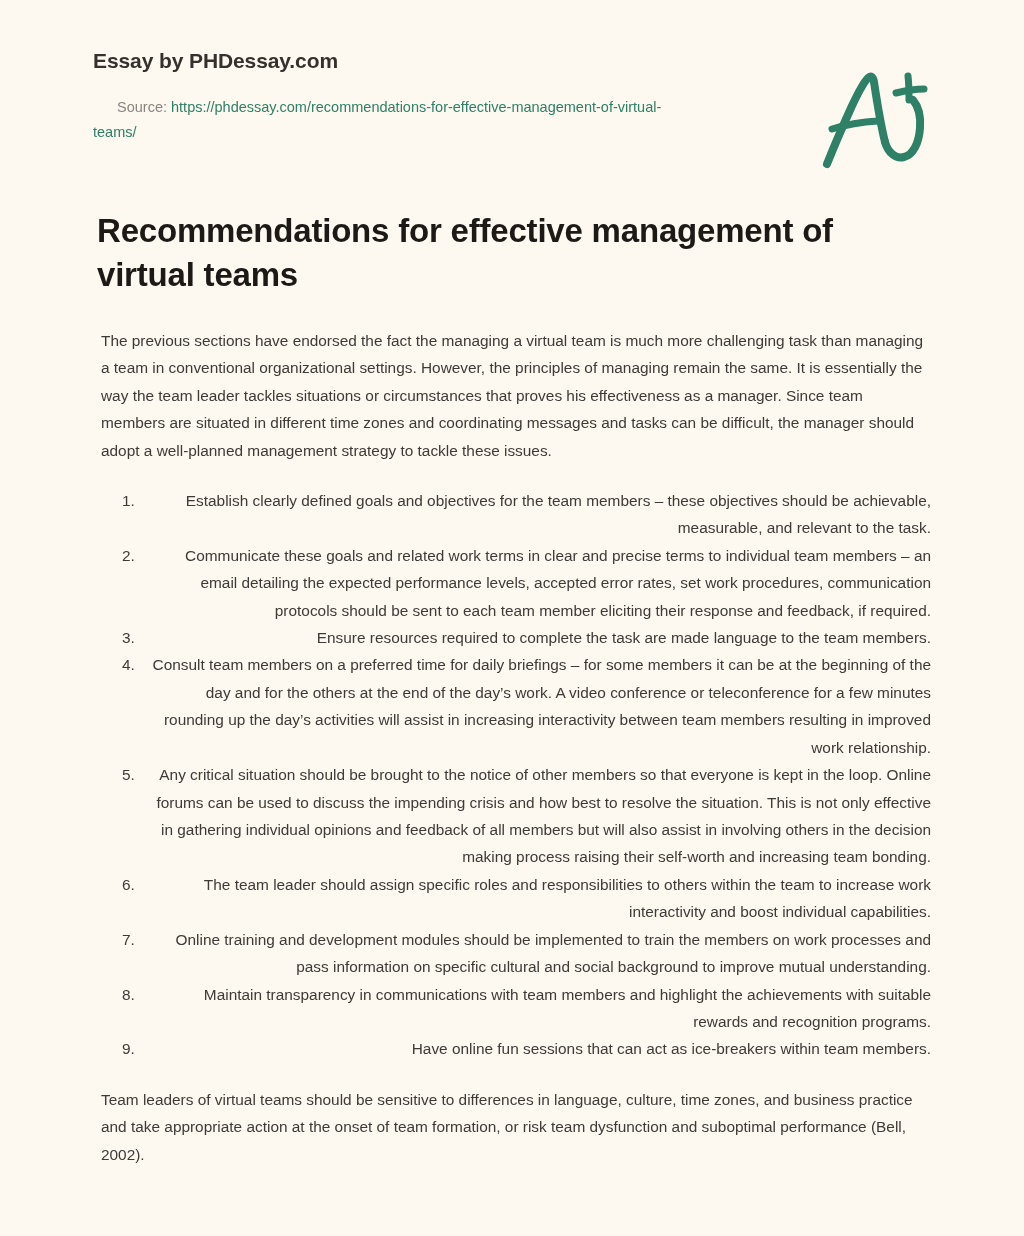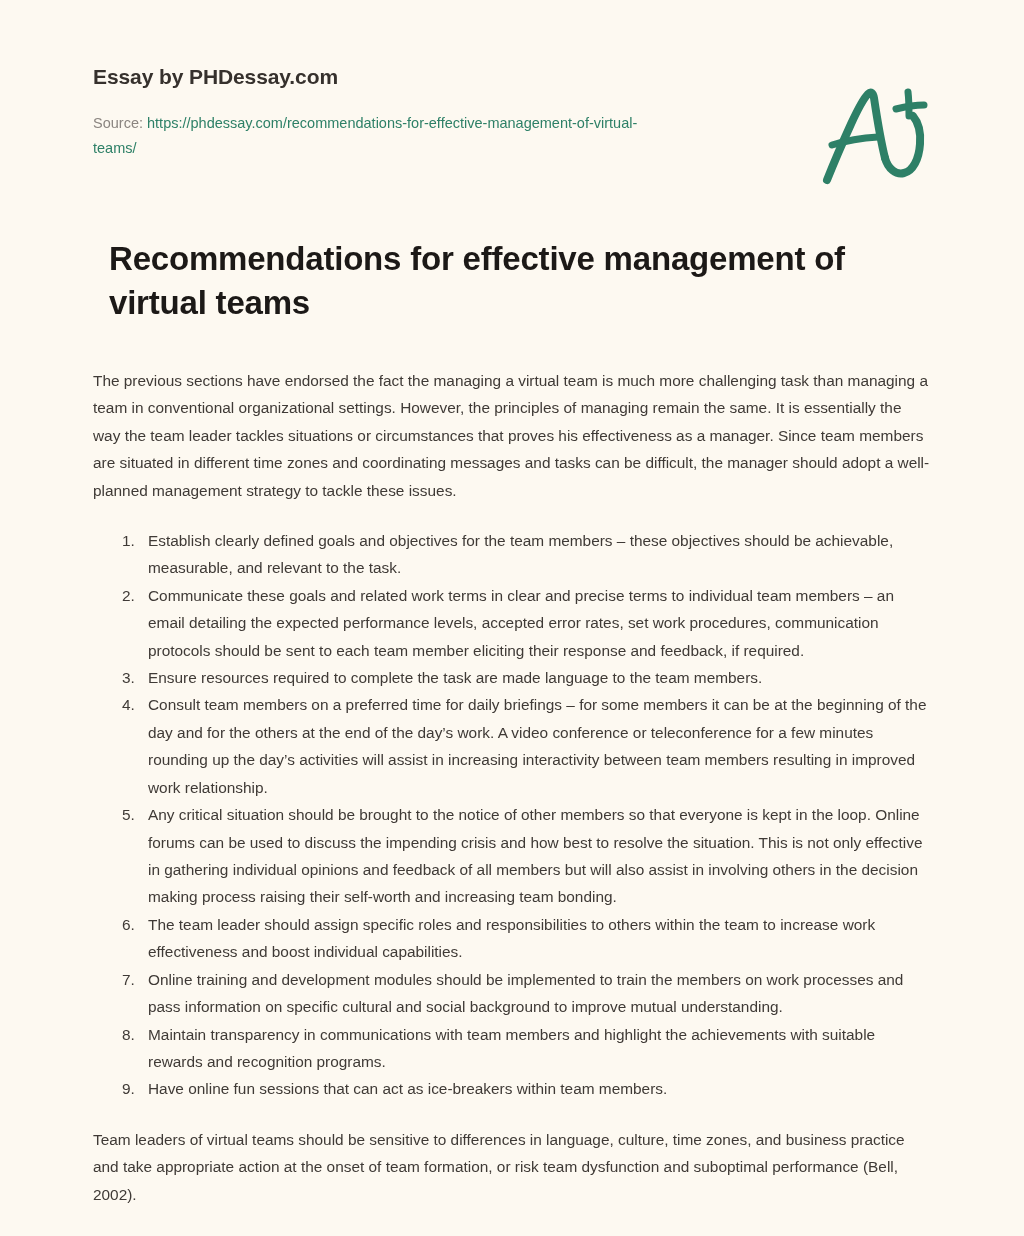--- a/index.html
+++ b/index.html
@@ -13,21 +13,21 @@
     font-family: "Liberation Sans", "DejaVu Sans", sans-serif;
     color: #3d3935;
     overflow: hidden;
   }
 
   .page {
     position: relative;
     width: 1024px;
     height: 1236px;
     box-sizing: border-box;
-    padding: 16px 93px;
+    padding: 0 93px;
   }
 
   
   .header {
     position: relative;
     padding-top: 48px;
   }
 
   .brand {
     font-size: 21px;
@@ -40,64 +40,66 @@
   .source-line {
     margin-top: 22px;
     font-size: 14.5px;
     line-height: 1.72;
     color: #8b8580;
     max-width: 570px;
     word-break: break-word;
   }
   .source-label {
     color: #8b8580;
+    margin-left: 24px;
   }
   .source-url {
     color: #2e8067;
     text-decoration: none;
   }
 
   
   .logo {
     position: absolute;
     top: 58px;
     right: -10px;
     width: 140px;
     height: 120px;
   }
   .logo svg { display: block; }
 
   
   .title {
-    margin: 16px;
+    margin: 4px;
     padding-top: 60px;
     font-size: 33px;
     line-height: 1.33;
     font-weight: 700;
     color: #1c1917;
     letter-spacing: -0.2px;
     max-width: 810px;
   }
 
   
   .body-copy {
     padding-top: 26px;
   }
   .body-copy p {
-    margin: 0 0 23px 0;
+    margin: 0 0 23px 8px;
     font-size: 15.4px;
     line-height: 1.78;
     color: #3f3a36;
     max-width: 845px;
   }
 
   ol.rec-list, ol.ref-list {
     margin: 0 0 23px 0;
     padding-left: 46px;
     list-style-position: outside;
+    text-align: right;
   }
   ol.rec-list > li, ol.ref-list > li {
     font-size: 15.4px;
     line-height: 1.78;
     color: #3f3a36;
     padding-left: 9px;
     max-width: 820px;
   }
 </style>
 </head>
@@ -135,21 +137,21 @@
 
     <p>The previous sections have endorsed the fact the managing a virtual team is much more challenging task than managing a team in conventional organizational settings. However, the principles of managing remain the same. It is essentially the way the team leader tackles situations or circumstances that proves his effectiveness as a manager. Since team members are situated in different time zones and coordinating messages and tasks can be difficult, the manager should adopt a well-planned management strategy to tackle these issues.</p>
 
 
     <ol class="rec-list">
       <li>Establish clearly defined goals and objectives for the team members – these objectives should be achievable, measurable, and relevant to the task.</li>
       <li>Communicate these goals and related work terms in clear and precise terms to individual team members – an email detailing the expected performance levels, accepted error rates, set work procedures, communication protocols should be sent to each team member eliciting their response and feedback, if required.</li>
       <li>Ensure resources required to complete the task are made language to the team members.</li>
       <li>Consult team members on a preferred time for daily briefings – for some members it can be at the beginning of the day and for the others at the end of the day’s work. A video conference or teleconference for a few minutes rounding up the day’s activities will assist in increasing interactivity between team members resulting in improved work relationship.</li>
       <li>Any critical situation should be brought to the notice of other members so that everyone is kept in the loop. Online forums can be used to discuss the impending crisis and how best to resolve the situation. This is not only effective in gathering individual opinions and feedback of all members but will also assist in involving others in the decision making process raising their self-worth and increasing team bonding.</li>
-      <li>The team leader should assign specific roles and responsibilities to others within the team to increase work effectiveness and boost individual capabilities.</li>
+      <li>The team leader should assign specific roles and responsibilities to others within the team to increase work interactivity and boost individual capabilities.</li>
       <li>Online training and development modules should be implemented to train the members on work processes and pass information on specific cultural and social background to improve mutual understanding.</li>
       <li>Maintain transparency in communications with team members and highlight the achievements with suitable rewards and recognition programs.</li>
       <li>Have online fun sessions that can act as ice-breakers within team members.</li>
     </ol>
 
     <p>Team leaders of virtual teams should be sensitive to differences in language, culture, time zones, and business practice and take appropriate action at the onset of team formation, or risk team dysfunction and suboptimal performance (Bell, 2002).</p>
 
   </div>
 </div>
 

